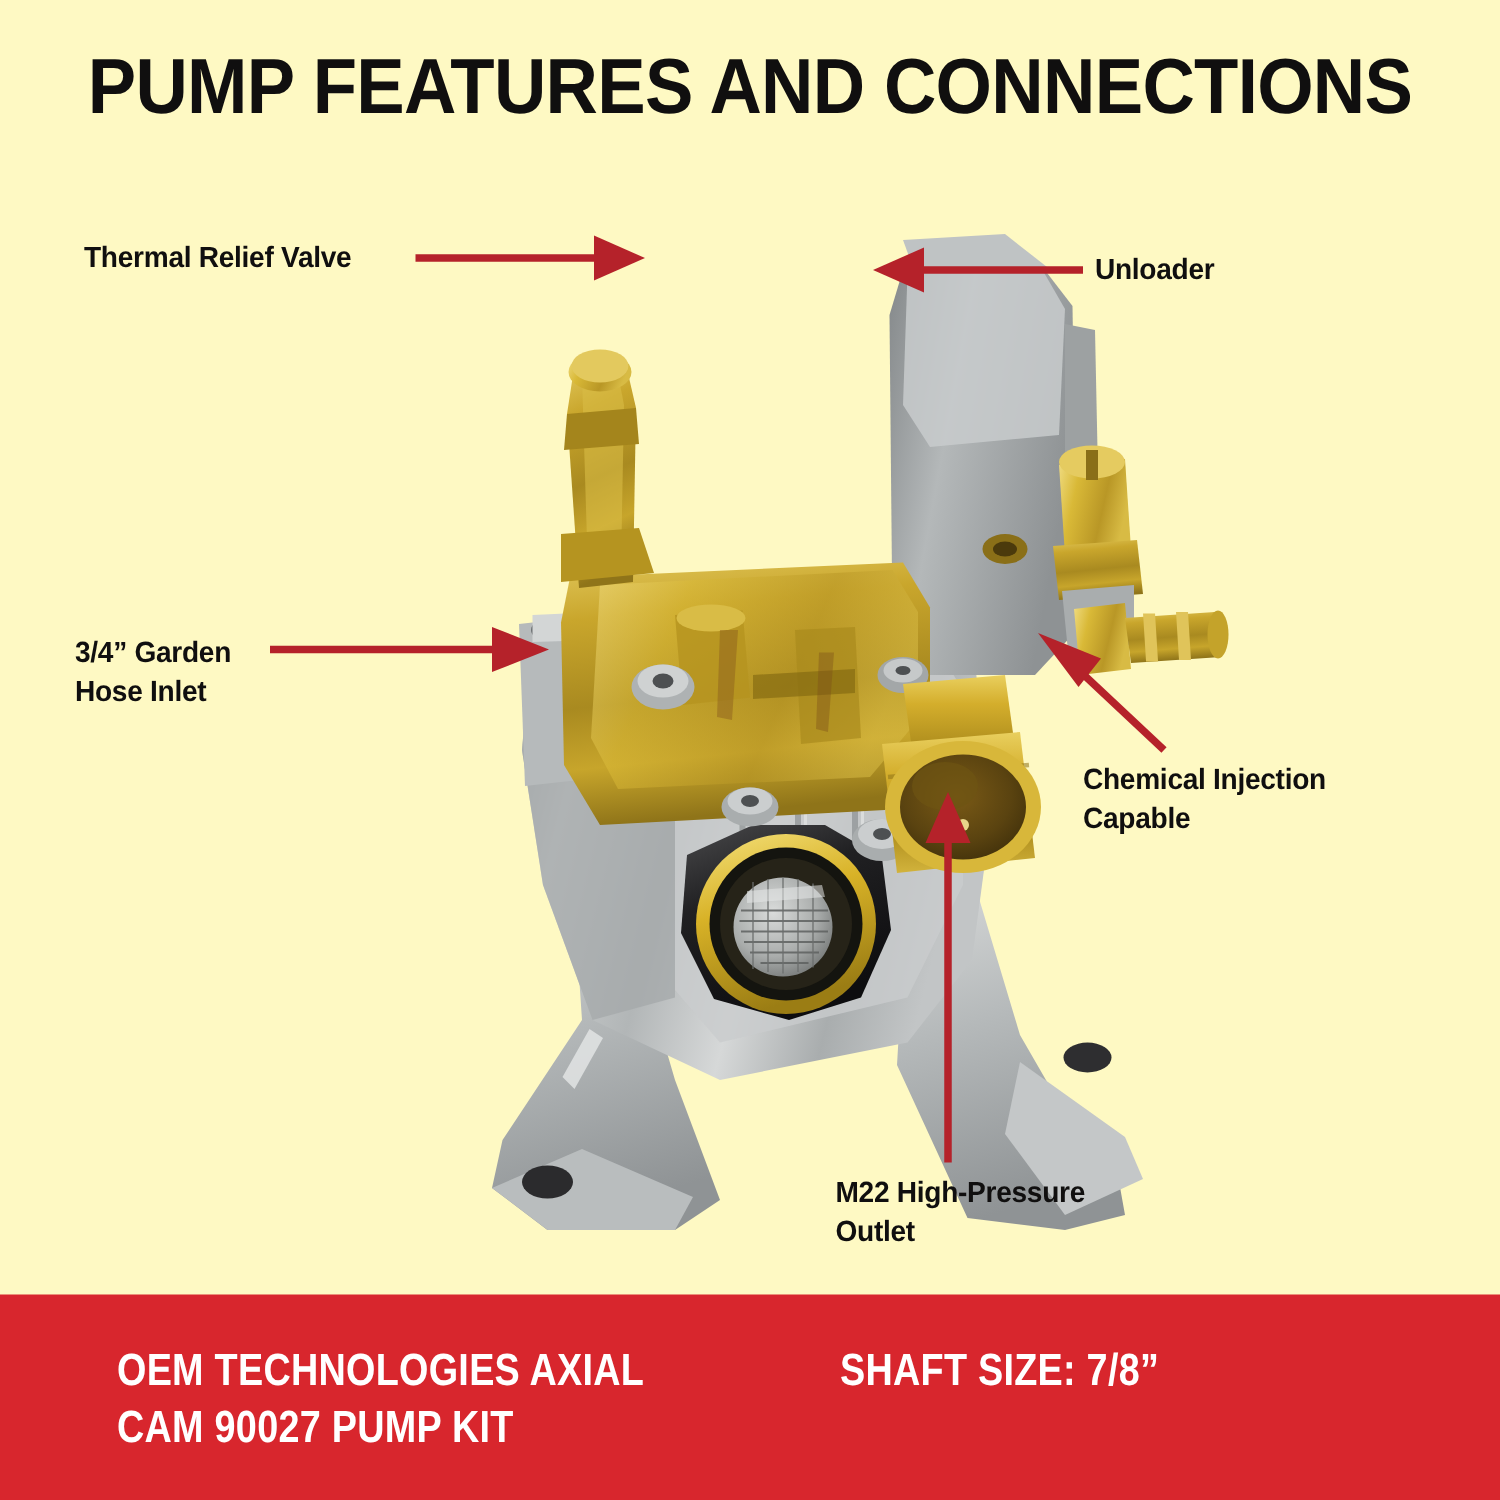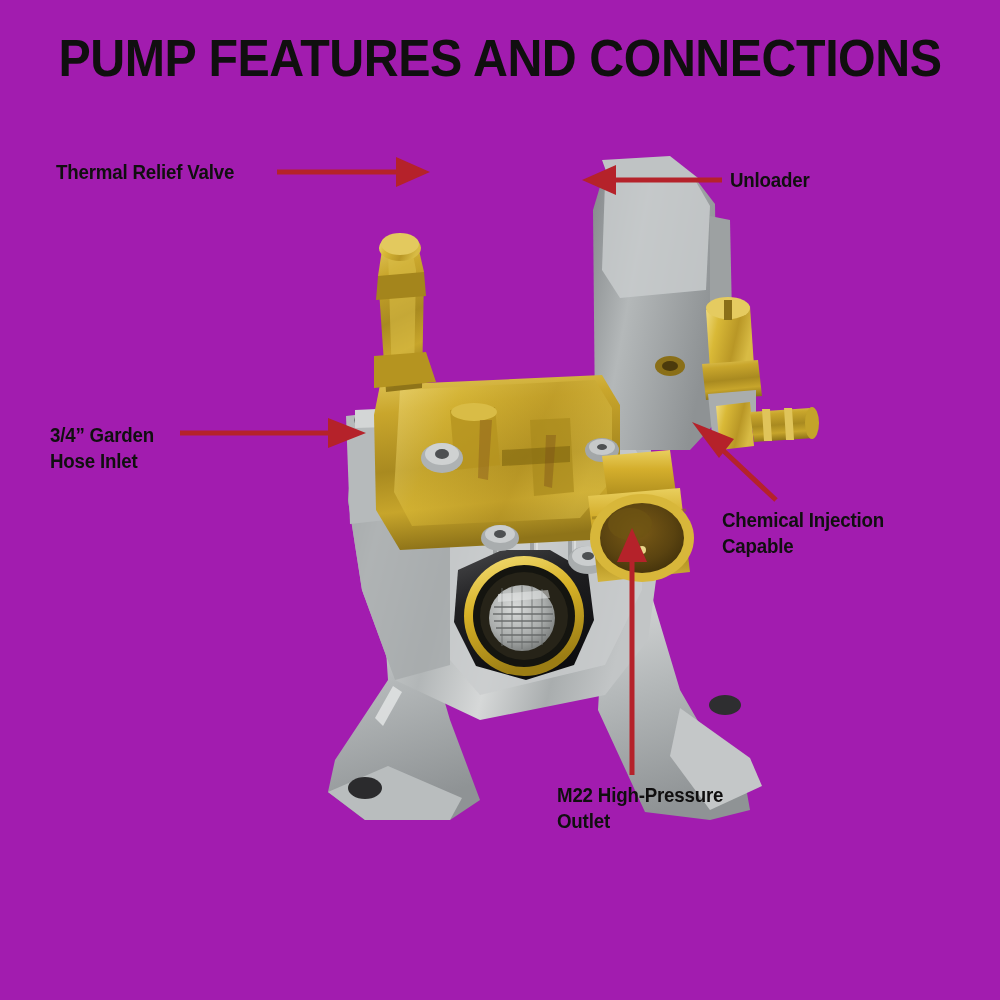--- a/index.html
+++ b/index.html
@@ -9,21 +9,21 @@
     background: #ffffff;
   }
   body {
     font-family: "Liberation Sans", sans-serif;
     -webkit-font-smoothing: antialiased;
   }
   #page {
     position: relative;
     width: 1000px;
     height: 1000px;
-    background: #a21caf;
+    background: #fef9c3;
     overflow: hidden;
   }
 
   
   .page-title {
     position: absolute;
     left: 0;
     top: 28px;
     width: 1000px;
     text-align: center;
@@ -368,14 +368,23 @@
         <polygon points="719,458 692,422 734,439" stroke="none"></polygon>
       </g>
 
       <g>
         <line x1="632" y1="775" x2="632" y2="560" stroke-width="5"></line>
         <polygon points="617,562 632,528 647,562" stroke="none"></polygon>
       </g>
     </g>
   </svg>
 
+  <div id="footer-banner">
+    <div class="footer-col" id="footer-product-name">
+      <span class="line">OEM TECHNOLOGIES AXIAL</span>
+      <span class="line">CAM 90027 PUMP KIT</span>
+    </div>
+    <div class="footer-col" id="footer-shaft-size">
+      <span class="line">SHAFT SIZE: 7/8”</span>
+    </div>
+  </div>
 
 </div>
 
 </body></html>

